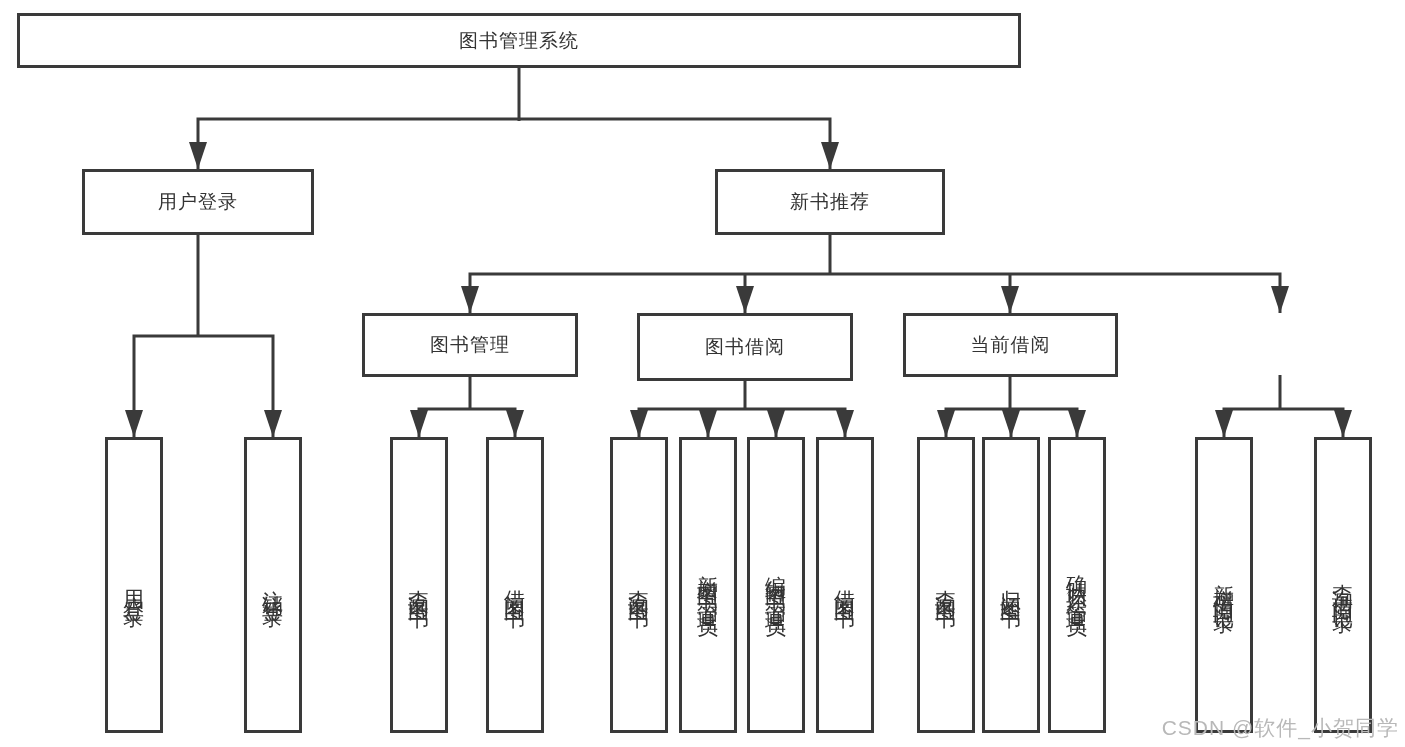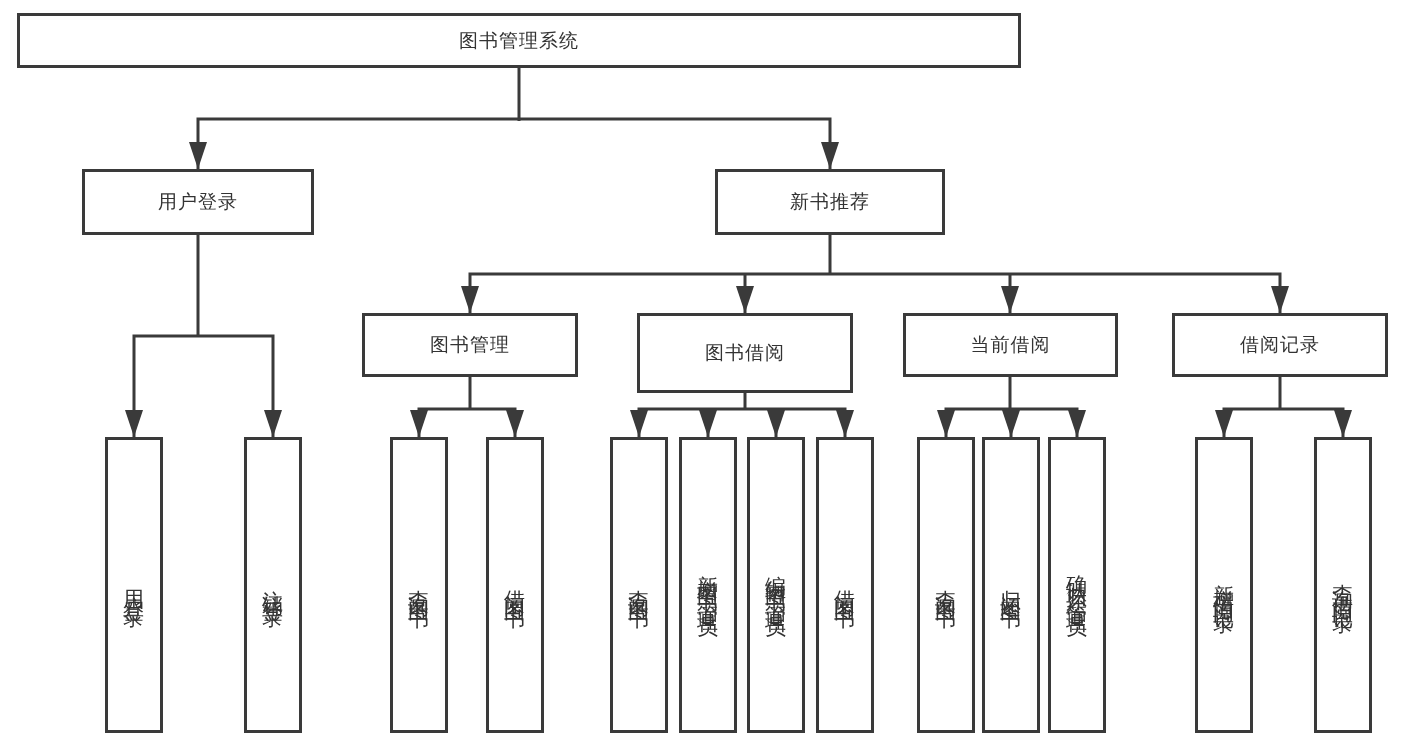--- a/index.html
+++ b/index.html
@@ -99,23 +99,22 @@
              M937 410h18L946 437Z M1002 410h18L1011 437Z M1068 410h18L1077 437Z
              M1215 410h18L1224 437Z M1334 410h18L1343 437Z"></path>
   </svg>
 
   <div class="node" style="left:17px; top:13px; width:1004px; height:55px;">图书管理系统</div>
 
   <div class="node" style="left:82px; top:169px; width:232px; height:66px;">用户登录</div>
   <div class="node" style="left:715px; top:169px; width:230px; height:66px;">新书推荐</div>
 
   <div class="node" style="left:362px; top:313px; width:216px; height:64px;">图书管理</div>
-  <div class="node" style="left:637px; top:313px; width:216px; height:80px;">图书借阅</div>
+  <div class="node" style="left:637px; top:313px; width:216px; height:68px;">图书借阅</div>
   <div class="node" style="left:903px; top:313px; width:215px; height:64px;">当前借阅</div>
-  <div class="node" style="left:1172px; top:313px; width:216px; height:64px;">借阅记录</div>
 
   <div class="leaf" style="left:105px;">
     <span>用户登录</span>
   </div>
   <div class="leaf" style="left:244px;">
     <span>注销登录</span>
   </div>
 
   <div class="leaf" style="left:390px;">
     <span>查询图书</span>
@@ -147,14 +146,15 @@
     <span>确认归还（管理员）</span>
   </div>
 
   <div class="leaf" style="left:1195px;">
     <span>新增借阅记录</span>
   </div>
   <div class="leaf" style="left:1314px;">
     <span>查询借阅记录</span>
   </div>
 
+  <div class="watermark">CSDN @软件_小贺同学</div>
 
 </div>
 
 </body></html>

